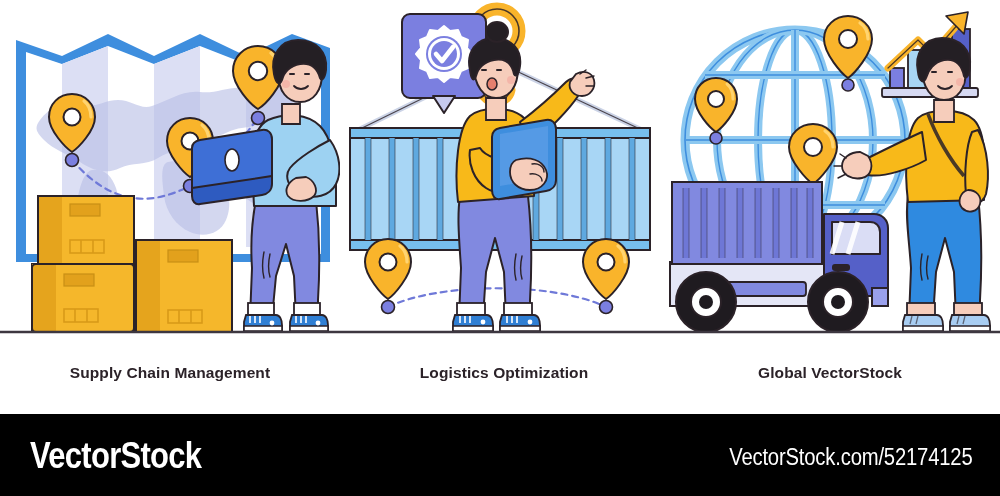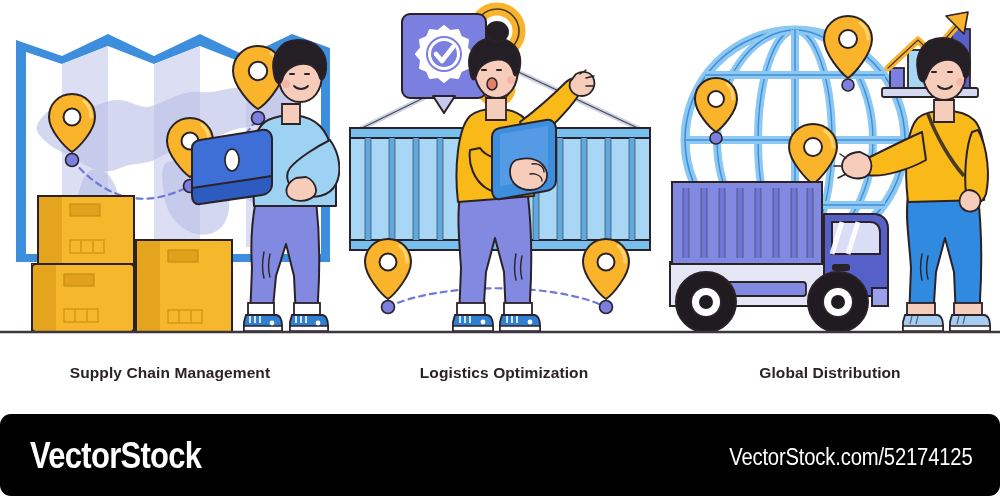--- a/index.html
+++ b/index.html
@@ -25,21 +25,21 @@
     text-align:center;color:#2b2228;
     font-size:15.5px;font-weight:bold;letter-spacing:.1px;
     white-space:nowrap;
   }
   #caption-1{left:0;width:340px;}
   #caption-2{left:344px;width:320px;}
   #caption-3{left:660px;width:340px;}
 
   
   #footer-bar{
-    position:absolute;left:0;top:414px;width:1000px;height:82px;background:#000;border-radius:11px;
+    position:absolute;left:0;top:414px;width:1000px;height:82px;background:#000;
   }
   #footer-logo{
     position:absolute;left:30px;top:22px;
     color:#fff;font-size:36px;font-weight:bold;
     letter-spacing:-.8px;line-height:40px;
     transform:scaleX(.86);transform-origin:left center;
   }
   #footer-url{
     position:absolute;right:28px;top:30px;
     color:#fff;font-size:23px;font-weight:normal;
@@ -517,20 +517,20 @@
           <circle cx="300" cy="82" r="4" fill="#F3A9A0" opacity=".65"></circle>
         </g>
 
         <line x1="0" y1="332" x2="340" y2="332" stroke="#3D3740" stroke-width="2.4"></line>
       </svg>
     </div>
   </div>
 
   <div class="caption" id="caption-1">Supply Chain Management</div>
   <div class="caption" id="caption-2">Logistics Optimization</div>
-  <div class="caption" id="caption-3">Global Distribution</div>
+  <div class="caption" id="caption-3">Global VectorStock</div>
 
   <div id="footer-bar">
     <div id="footer-logo">VectorStock</div>
     <div id="footer-url">VectorStock.com/52174125</div>
   </div>
 
 </div>
 
 </body></html>

